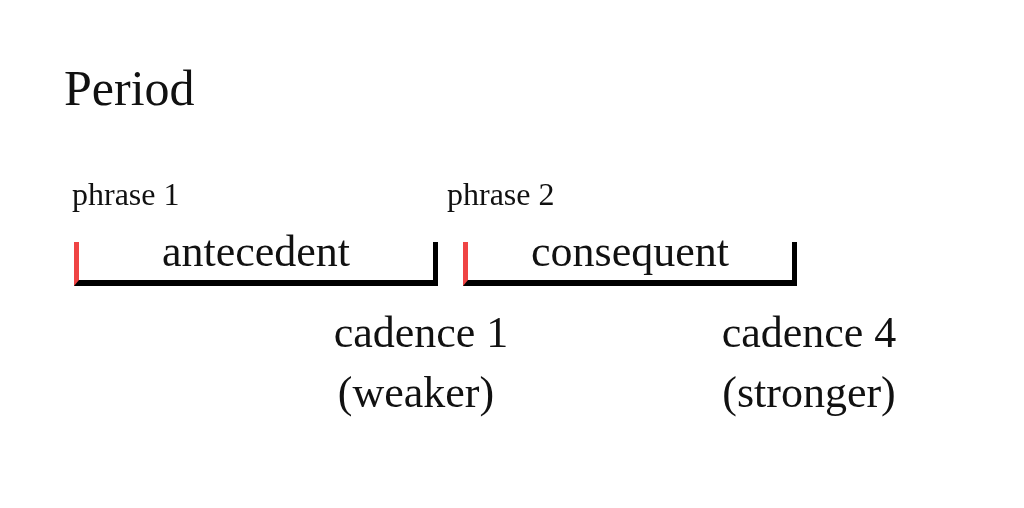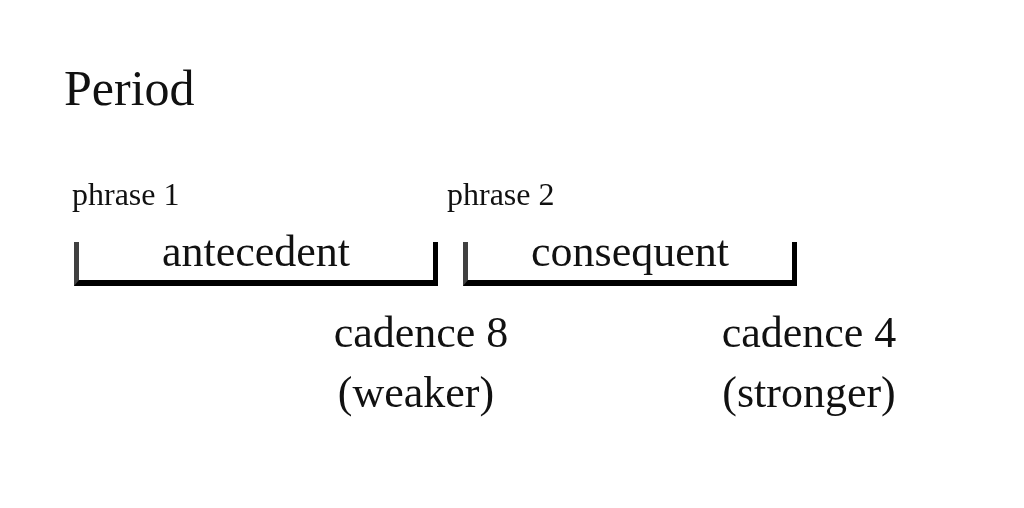--- a/index.html
+++ b/index.html
@@ -4,21 +4,21 @@
 <style>
   html, body { margin: 0; padding: 0; background: #ffffff; }
   body { width: 1024px; height: 508px; position: relative; overflow: hidden;
          font-family: "Liberation Serif", "DejaVu Serif", serif; color: #111111; }
   .abs { position: absolute; white-space: nowrap; }
   .title { left: 64px; top: 58px; font-size: 50px; line-height: 60px; }
   .phrase { font-size: 32px; line-height: 40px; top: 174px; }
   .p1 { left: 72px; }
   .p2 { left: 447px; }
   .bracket { position: absolute; top: 242px; height: 38px;
-             border-left: 5px solid #404040; border-right: 5px solid #000; border-bottom: 6px solid #000; }
+             border-left: 5px solid #ef4444; border-right: 5px solid #000; border-bottom: 6px solid #000; }
   .b1 { left: 74px; width: 354px; }
   .b2 { left: 463px; width: 324px; }
   .blabel { position: absolute; left: 0; right: 0; top: -14px; text-align: center; font-size: 44px; line-height: 48px; }
   .cad { font-size: 44px; line-height: 50px; text-align: center; }
   .c1 { left: 306px; width: 230px; top: 308px; }
   .c1s { left: 301px; width: 230px; top: 368px; }
   .c2 { left: 692px; width: 234px; top: 308px; }
   .c2s { left: 692px; width: 234px; top: 368px; }
 </style>
 </head>
@@ -29,16 +29,16 @@
 <div class="abs phrase p1">phrase 1</div>
 <div class="abs phrase p2">phrase 2</div>
 
 <div class="bracket b1">
   <div class="blabel">antecedent</div>
 </div>
 <div class="bracket b2">
   <div class="blabel">consequent</div>
 </div>
 
-<div class="abs cad c1">cadence 8</div>
+<div class="abs cad c1">cadence 1</div>
 <div class="abs cad c1s">(weaker)</div>
 <div class="abs cad c2">cadence 4</div>
 <div class="abs cad c2s">(stronger)</div>
 
 </body></html>

